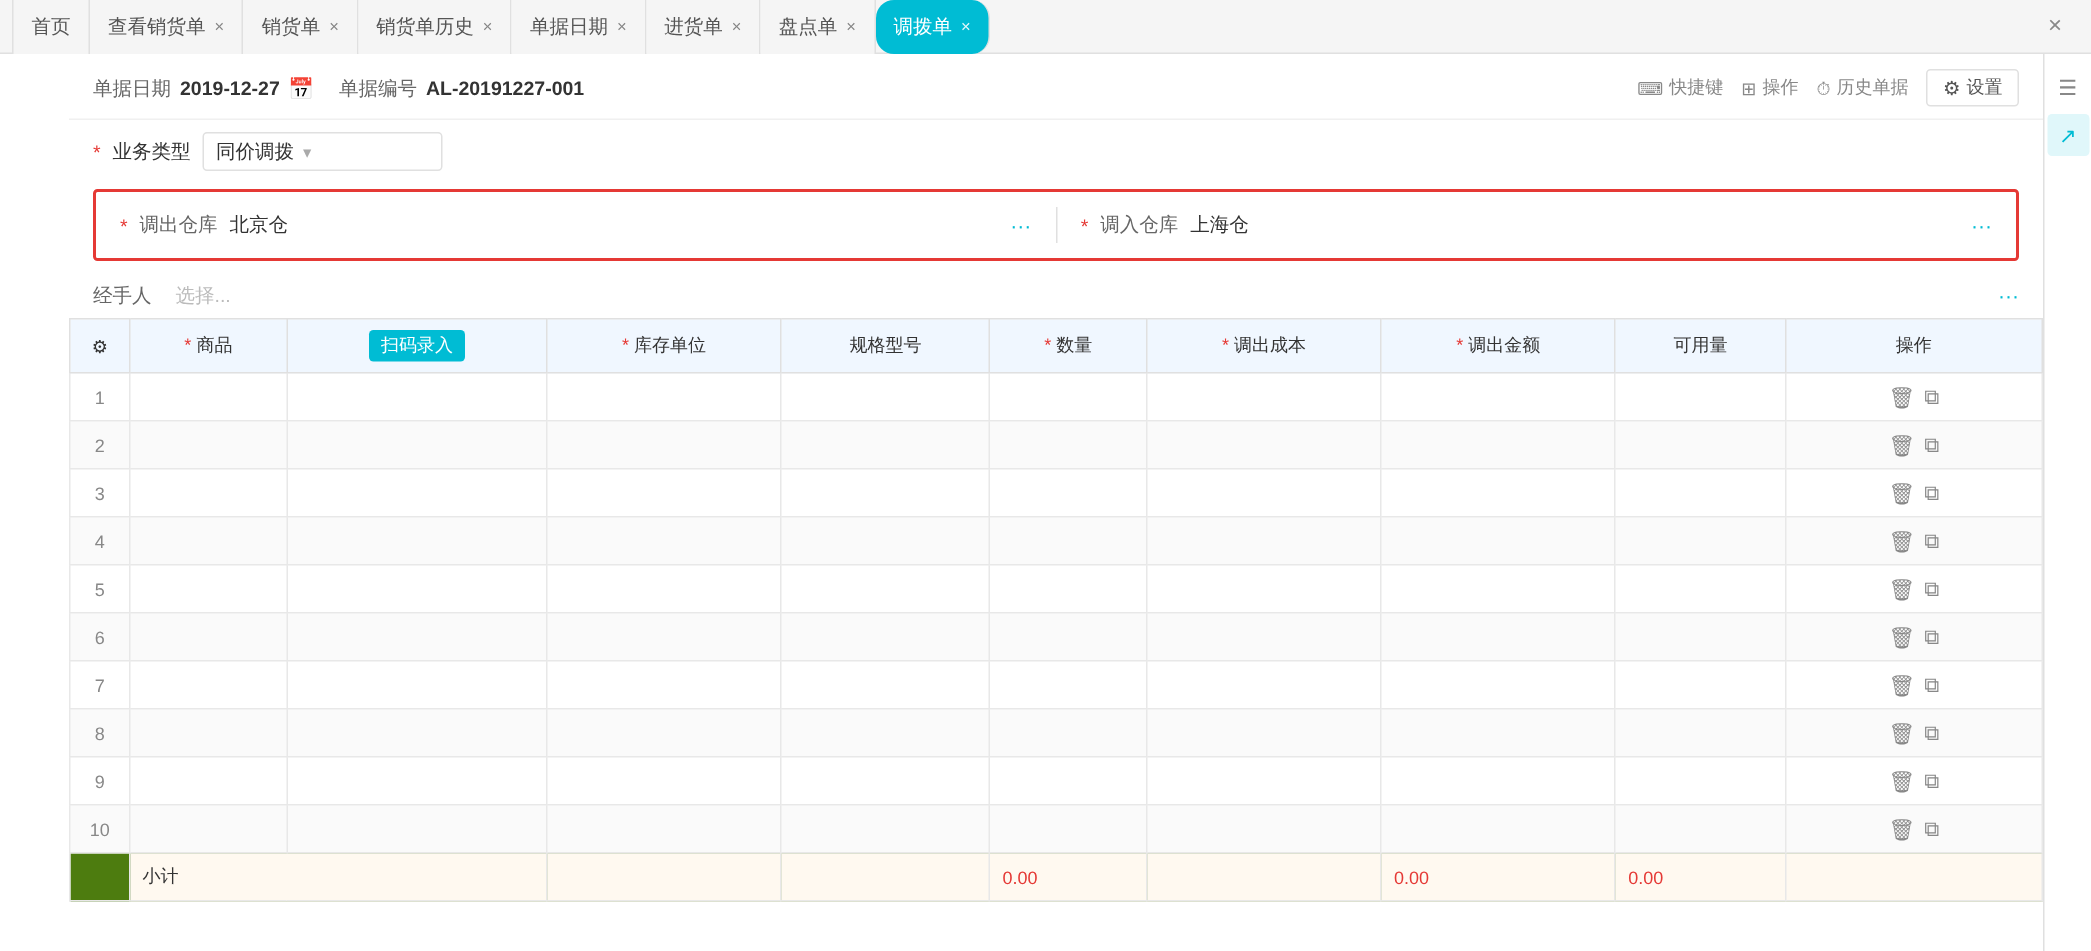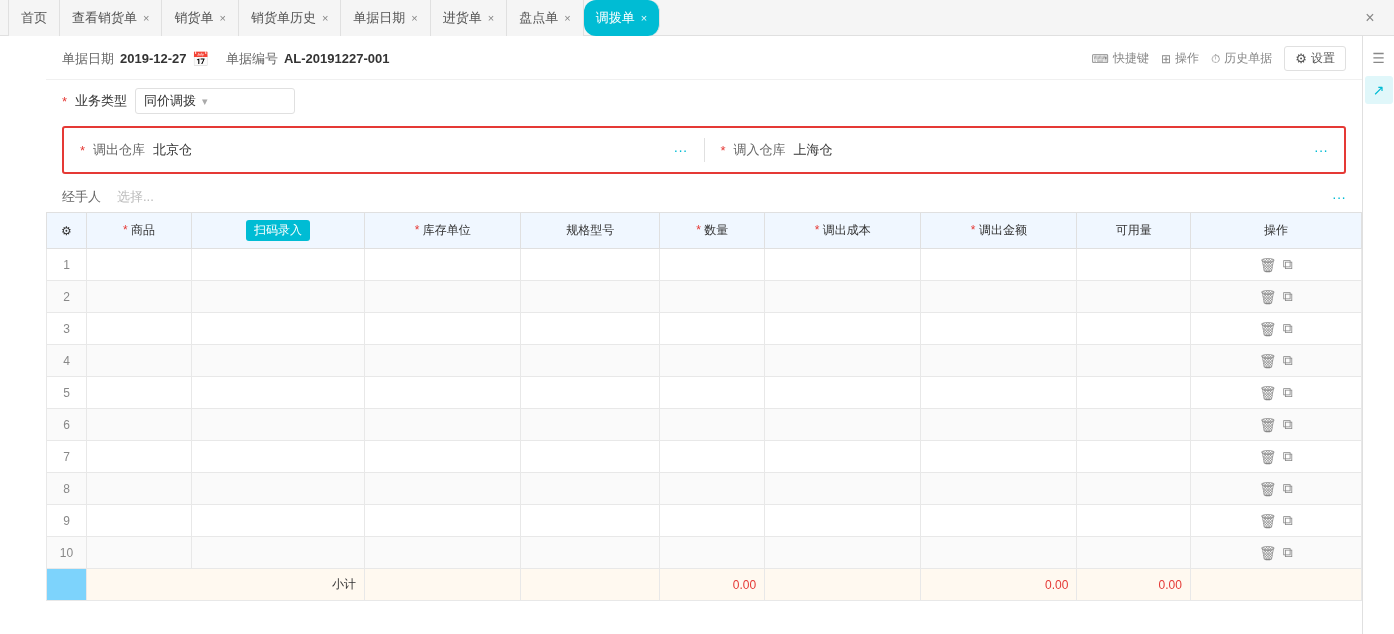--- a/index.html
+++ b/index.html
@@ -184,21 +184,21 @@
       font-weight: normal;
       color: #333;
       white-space: nowrap;
       text-align: center;
     }
     tbody tr {
       border-bottom: 1px solid #e8e8e8;
     }
     tbody tr:nth-child(odd) { background: #fff; }
     tbody tr:nth-child(even) { background: #fafafa; }
-    tbody tr.subtotal { background: #7dd3fc; text-align: right; }
+    tbody tr.subtotal { background: #4d7c0f; }
     tbody td {
       border: 1px solid #e8e8e8;
       padding: 6px 8px;
       color: #333;
       height: 32px;
     }
     .row-num {
       text-align: center;
       color: #888;
       width: 36px;

